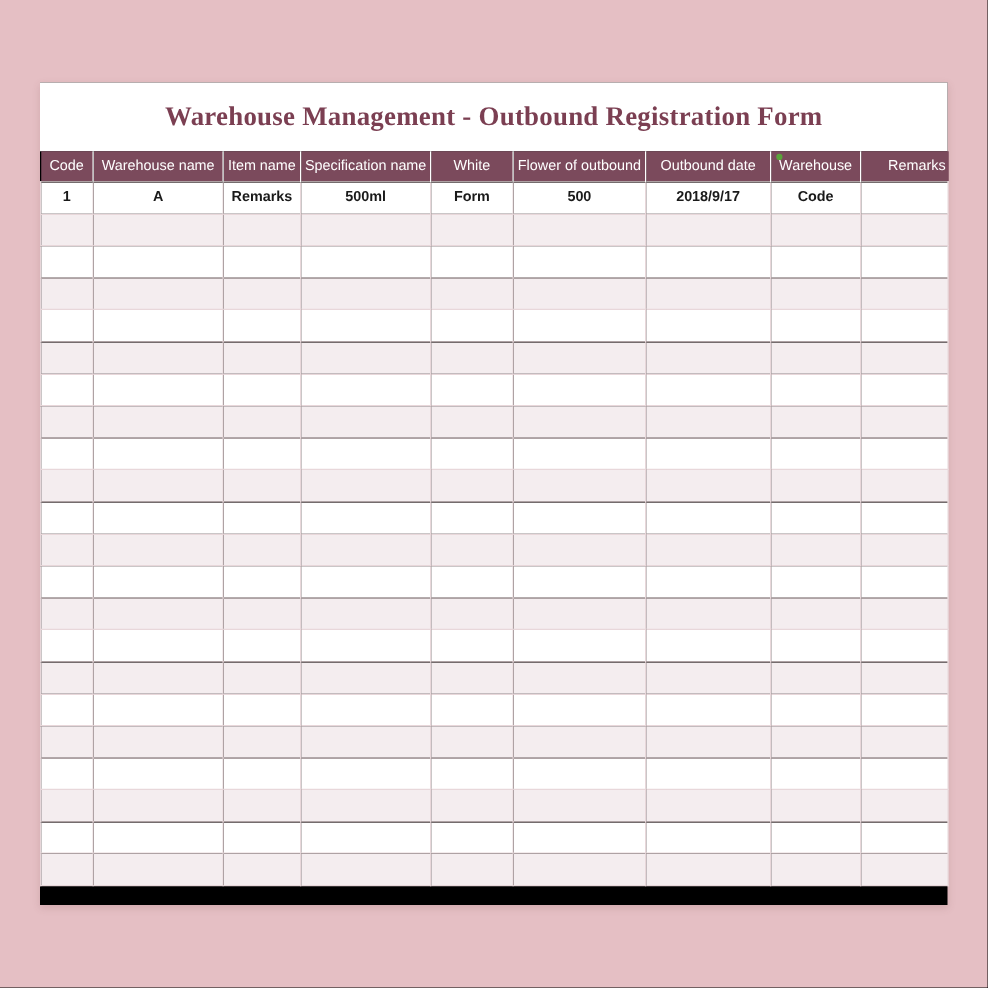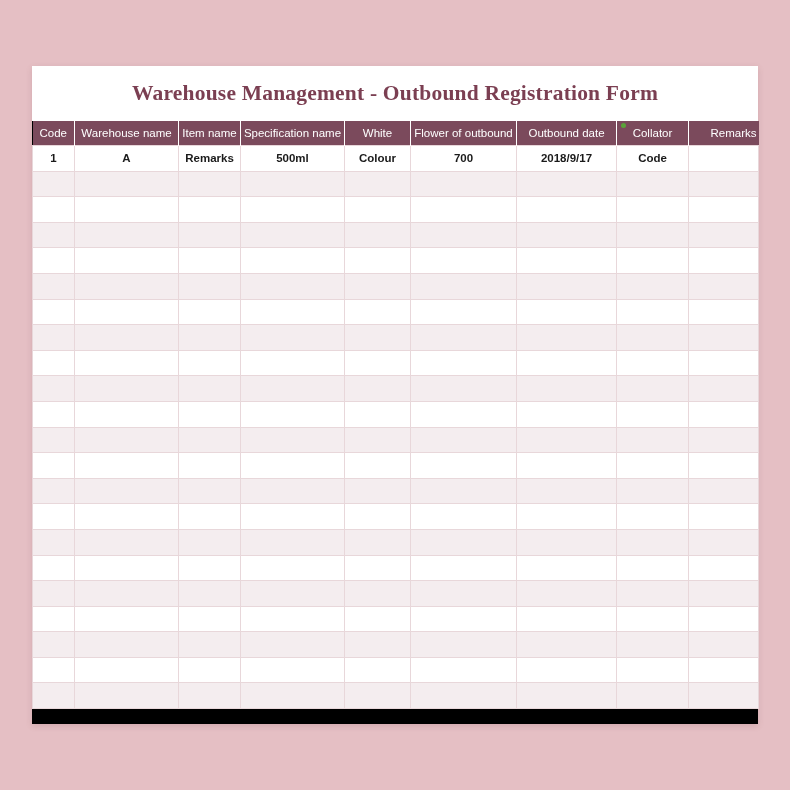--- a/index.html
+++ b/index.html
@@ -113,32 +113,32 @@
     </colgroup>
     <thead>
       <tr>
         <th>Code</th>
         <th>Warehouse name</th>
         <th>Item name</th>
         <th>Specification name</th>
         <th>White</th>
         <th>Flower of outbound</th>
         <th>Outbound date</th>
-        <th>Collator</th>
+        <th>Warehouse</th>
         <th>Remarks</th>
       </tr>
     </thead>
     <tbody>
         <tr class="datarow">
           <td>1</td>
           <td>A</td>
           <td>Remarks</td>
           <td>500ml</td>
-          <td>Colour</td>
-          <td>700</td>
+          <td>Form</td>
+          <td>500</td>
           <td>2018/9/17</td>
           <td>Code</td>
           <td></td>
         </tr>
         <tr class="odd">
           <td></td>
           <td></td>
           <td></td>
           <td></td>
           <td></td>

